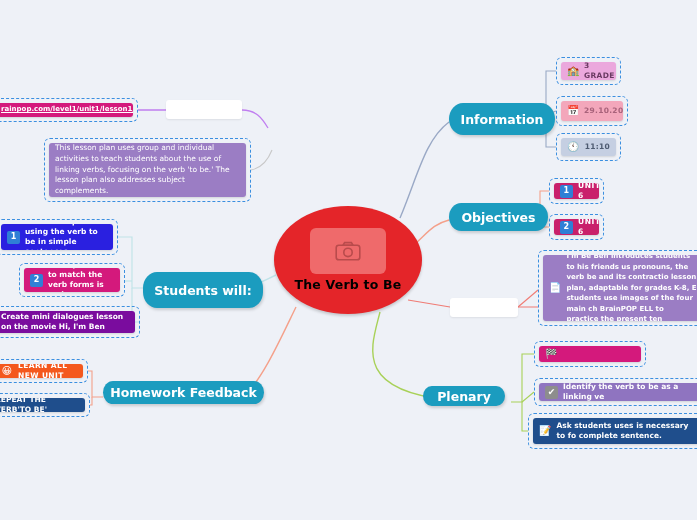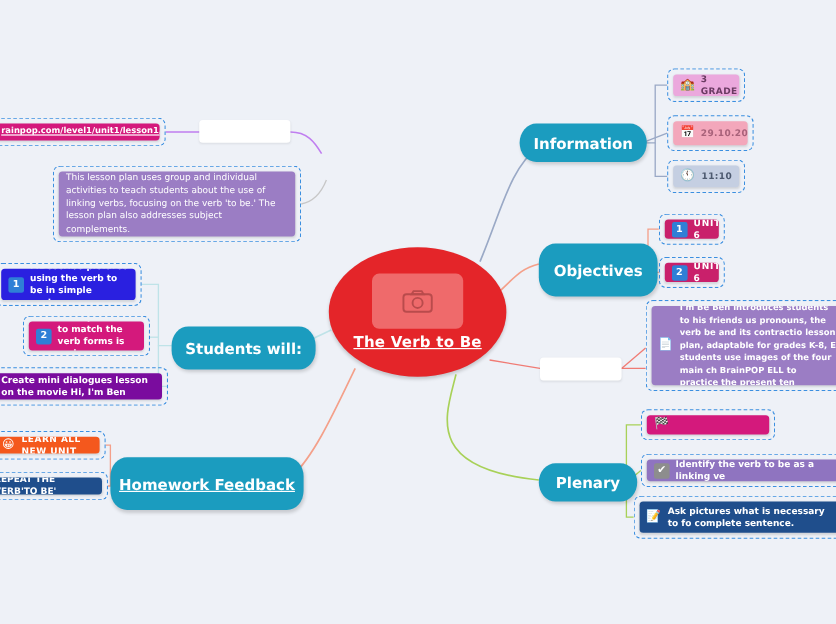--- a/index.html
+++ b/index.html
@@ -18,39 +18,39 @@
     position:absolute;left:274px;top:206px;width:148px;height:108px;
     background:#e42529;border-radius:50%;
     box-shadow:0 2px 3px rgba(0,0,0,.18);
     display:flex;flex-direction:column;align-items:center;justify-content:center;
   }
   .center-img{
     width:76px;height:46px;background:#ef6a6b;border-radius:6px;
     display:flex;align-items:center;justify-content:center;margin-bottom:3px;
   }
   .center-title{
-    color:#ffffff;font-weight:bold;font-size:12.5px;
-    text-decoration:underline;letter-spacing:.2px;white-space:nowrap;
+    color:#000000;font-weight:bold;font-size:12.5px;
+    letter-spacing:.2px;white-space:nowrap;
   }
 
   
   .branch{
     position:absolute;
     background:#1b9cbf;
     border-radius:14px/16px;
     color:#fff;font-weight:bold;font-size:12.5px;
     display:flex;align-items:center;justify-content:center;
     box-shadow:1px 2px 3px rgba(0,0,0,.16);
     padding:0 10px;white-space:nowrap;
   }
-  #branch-information{left:433px;top:103px;width:86px;height:32px;}
-  #branch-objectives{left:449px;top:203px;width:79px;height:44px;}
-  #branch-plenary{left:449px;top:386px;width:62px;height:32px;}
+  #branch-information{left:449px;top:103px;width:86px;height:32px;}
+  #branch-objectives{left:449px;top:203px;width:79px;height:28px;}
+  #branch-plenary{left:423px;top:386px;width:62px;height:20px;}
   #branch-students{left:143px;top:272px;width:100px;height:36px;}
-  #branch-homework{left:92px;top:381px;width:141px;height:44px;text-decoration:underline;}
+  #branch-homework{left:103px;top:381px;width:141px;height:23px;}
 
   
   .dashwrap{
     position:absolute;
     border:1.6px dashed #3b8fe0;
     border-radius:6px;
     padding:4px;
     box-sizing:border-box;
   }
 
@@ -241,21 +241,21 @@
   </div>
   <div class="dashwrap" id="w-identify">
     <div class="chip purpledeep">
       <span class="glyphbox">✔</span>
       <span class="txt">Identify the verb to be as a linking ve</span>
     </div>
   </div>
   <div class="dashwrap" id="w-ask">
     <div class="chip navy">
       <span class="glyph">📝</span>
-      <span class="txt">Ask pictures what is necessary to fo complete sentence.</span>
+      <span class="txt">Ask students uses is necessary to fo complete sentence.</span>
     </div>
   </div>
 
   <div class="dashwrap" id="w-obj1">
     <div class="chip blue">
       <span class="badge">1</span>
       <span class="txt">MDescribe pictures using the verb to be in simple sentences.</span>
     </div>
   </div>
   <div class="dashwrap" id="w-obj2">

